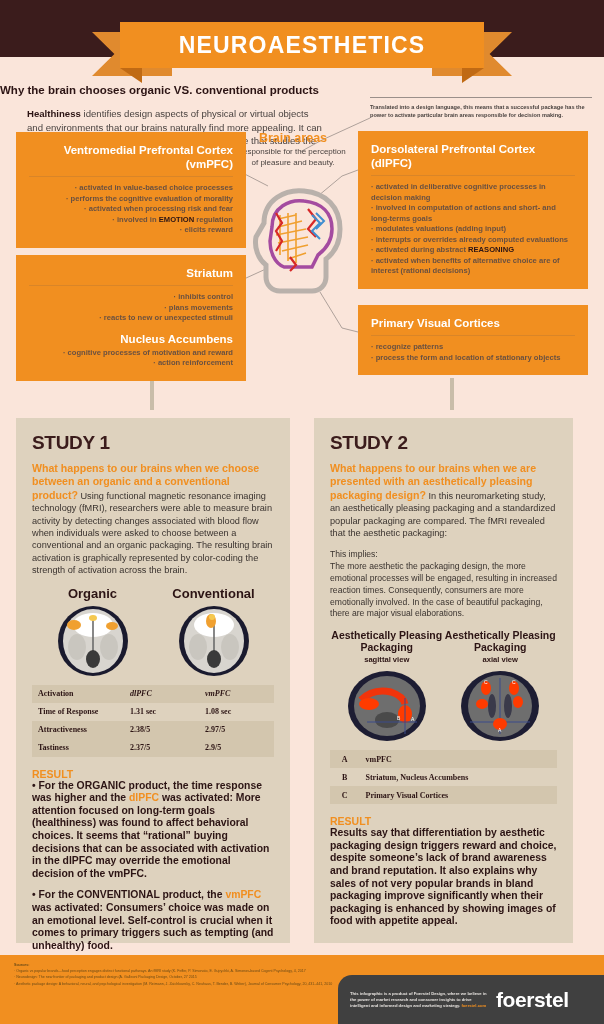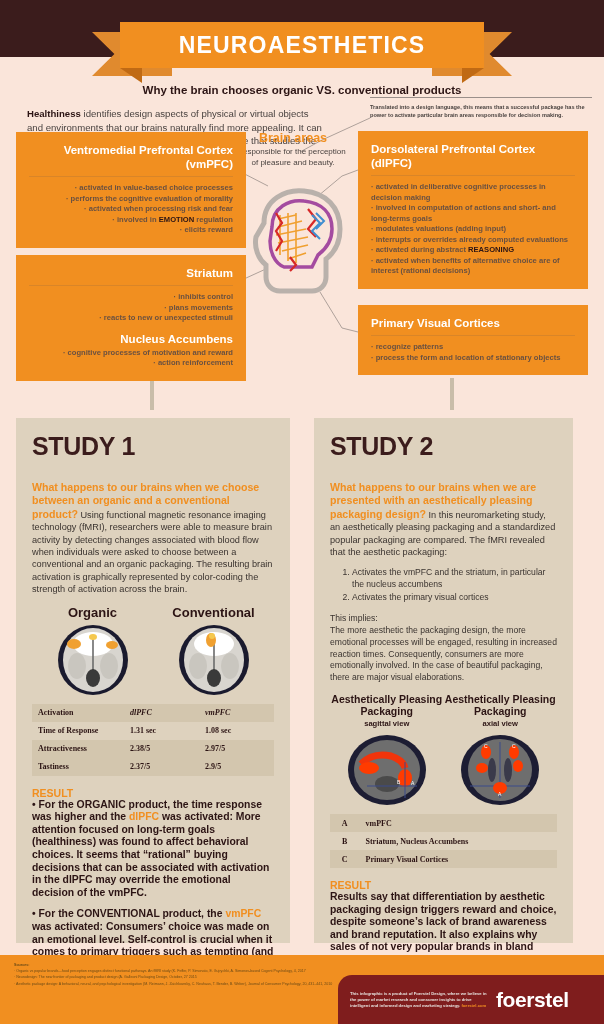--- a/index.html
+++ b/index.html
@@ -33,21 +33,21 @@
   .ribbon-main h1 {
     color: #ffffff; font-size: 23px; font-weight: bold; letter-spacing: 1.2px;
   }
   .ribbon-fold {
     position: absolute; top: 46px; width: 22px; height: 15px; background: #c06a14;
   }
   .ribbon-fold.l { left: 120px; clip-path: polygon(0 0, 100% 0, 100% 100%); }
   .ribbon-fold.r { left: 462px; clip-path: polygon(0 0, 100% 0, 0 100%); }
 
   .subtitle {
-    position: absolute; top: 84px; left: 0; width: 604px; text-align: center;
+    position: absolute; top: 84px; left: 0; width: 604px; 
     color: #2c1414; font-size: 11.5px; font-weight: bold;
   }
 
   .intro {
     position: absolute; top: 107px; left: 27px; width: 300px;
     font-size: 9.6px; line-height: 13.5px; color: #4a4340;
   }
   .intro b { color: #2c1414; }
   .intro i { font-style: italic; }
 
@@ -89,22 +89,22 @@
   #box-pvc     { top: 305px; left: 358px; width: 230px; padding: 11px 13px 12px; text-align: left; }
   #box-striatum .bt2 { font-size: 11.5px; font-weight: bold; margin-top: 9px; }
 
   
   .study {
     position: absolute; background: #ded2be; top: 418px; height: 525px; padding: 14px 16px;
   }
   #study1 { left: 16px;  width: 274px; }
   #study2 { left: 314px; width: 259px; }
   .study h2 {
-    font-size: 25px; font-weight: bold; color: #3b1c1c; letter-spacing: -0.3px;
-    margin-bottom: 20px;
+    font-size: 19px; font-weight: bold; color: #3b1c1c; letter-spacing: -0.3px;
+    margin-bottom: 8px;
   }
   .study .lead { font-size: 9.2px; line-height: 12.4px; color: #3a332f; }
   .study .lead .q { color: #f18f20; font-weight: bold; font-size: 10.6px; line-height: 13px; }
 
   .numlist { margin: 9px 0 0 22px; font-size: 8.6px; line-height: 11.6px; color: #3a332f; }
   .numlist li { margin-bottom: 1px; }
 
   .implies { margin-top: 10px; font-size: 8.6px; line-height: 11.8px; color: #3a332f; }
 
   
@@ -140,21 +140,21 @@
   .sources {
     position: absolute; top: 963px; left: 14px; width: 330px;
     font-size: 3.6px; line-height: 5.1px; color: #6b4a16;
   }
   .sources .sh { font-weight: bold; margin-bottom: 1px; }
   .sources ul { list-style: none; }
   .sources li { margin-bottom: 1.2px; }
 
   .footer-dark {
     position: absolute; top: 975px; left: 338px; width: 266px; height: 49px;
-    background: #7f1d1d; border-top-left-radius: 14px;
+    background: #404040; border-top-left-radius: 14px;
     display: flex; align-items: center;
   }
   .footer-note {
     width: 138px; margin-left: 12px;
     font-size: 4.2px; line-height: 6px; color: #e8e4e0; font-weight: bold;
   }
   .footer-note .lnk { color: #f18f20; }
   .brandmark { font-size: 21px; font-weight: bold; color: #ffffff; letter-spacing: -0.4px; margin-left: 8px; }
 </style>
 </head>
@@ -338,24 +338,20 @@
       <p><span>• For the CONVENTIONAL product, the </span><span class="hl">vmPFC</span><span> was activated: Consumers’ choice was made on an emotional level. Self-control is crucial when it comes to primary triggers such as tempting (and unhealthy) food.</span></p>
     </div>
   </div>
 
   <div class="study" id="study2">
     <h2>STUDY 2</h2>
     <div class="lead">
       <span class="q">What happens to our brains when we are presented with an aesthetically pleasing packaging design?</span><span> In this neuromarketing study, an aesthetically pleasing packaging and a standardized popular packaging are compared. The fMRI revealed that the aesthetic packaging:</span>
     </div>
 
-    <ol class="numlist">
-      <li>Activates the vmPFC and the striatum, in particular the nucleus accumbens</li>
-      <li>Activates the primary visual cortices</li>
-    </ol>
 
     <div class="implies">
       <div>This implies:</div>
       <div>The more aesthetic the packaging design, the more emotional processes will be engaged, resulting in increased reaction times. Consequently, consumers are more emotionally involved. In the case of beautiful packaging, there are major visual elaborations.</div>
     </div>
 
     <div class="cmp-heads small">
       <div>
         <span>Aesthetically Pleasing Packaging</span>
         <span class="vw">sagittal view</span>

